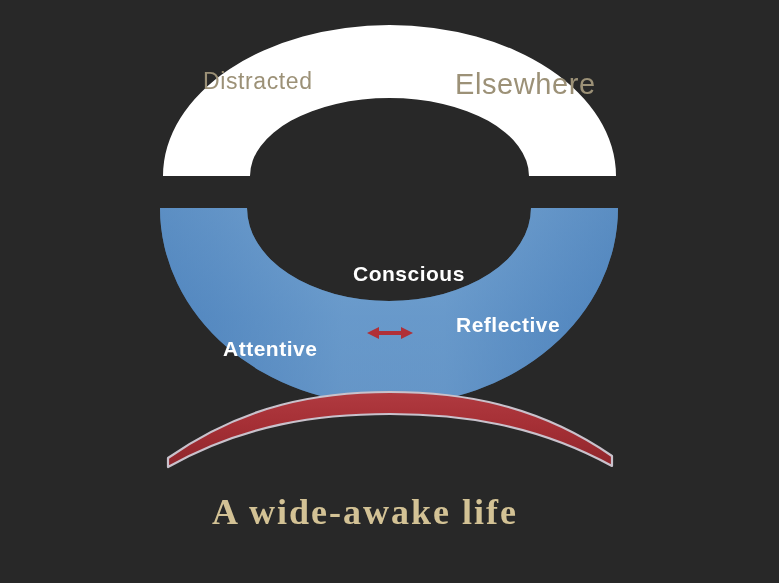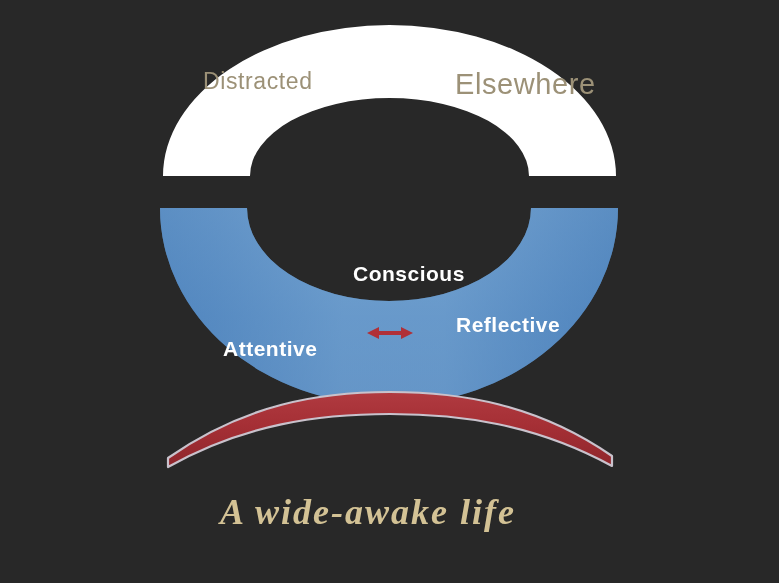--- a/index.html
+++ b/index.html
@@ -86,25 +86,24 @@
   }
   #label-groundedness {
     left: 317px;
     top: 406px;
     font-size: 21px;
     font-weight: 700;
     letter-spacing: 0.4px;
     color: #ffffff;
   }
   #caption-text {
-    left: 220px;
+    left: 212px;
     top: 494px;
     font-family: "Liberation Serif", "DejaVu Serif", serif;
     font-size: 36px;
-    font-style: italic;
     font-weight: 700;
     letter-spacing: 2px;
     color: #d3c295;
   }
 </style>
 </head>
 <body>
 
 <div id="stage">
 

